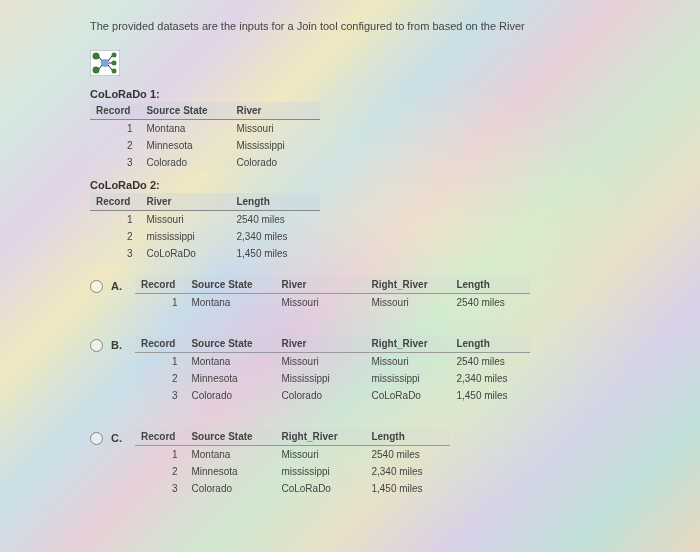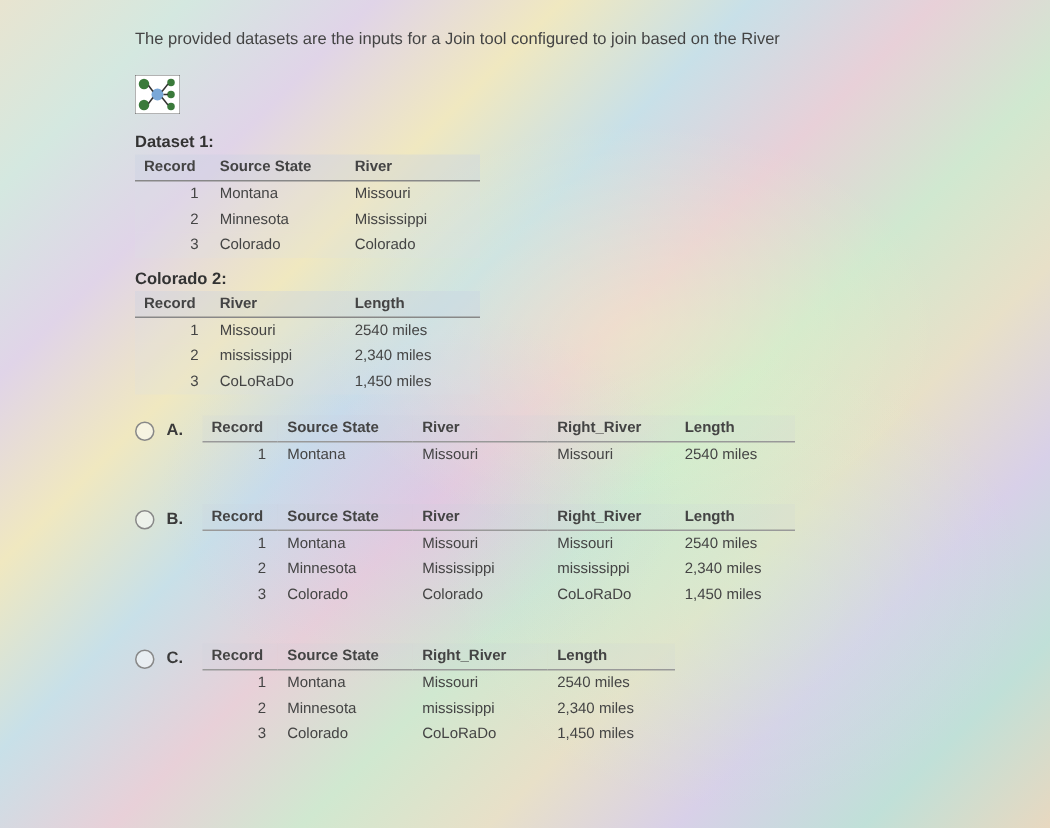--- a/index.html
+++ b/index.html
@@ -98,21 +98,21 @@
     width: 16px;
     flex-shrink: 0;
   }
   .option-table th { border-bottom: 1px solid #999; }
 </style>
 </head>
 <body>
 
 <div class="content">
   <div class="question-text">
-    <span>The provided datasets are the inputs for a Join tool configured to join based on the River</span><br>
+    <span>The provided datasets are the inputs for a Join tool configured to from based on the River</span><br>
   </div>
 
   <div class="icon-row">
     <span class="join-icon">
       <svg width="30" height="26" viewBox="0 0 30 26">
         <rect x="0" y="0" width="30" height="26" fill="#fff" stroke="#333" stroke-width="0.5"></rect>
         <circle cx="6" cy="6" r="3.5" fill="#3a7a3a"></circle>
         <circle cx="6" cy="20" r="3.5" fill="#3a7a3a"></circle>
         <circle cx="15" cy="13" r="4" fill="#7aa8d8"></circle>
         <circle cx="24" cy="5" r="2.5" fill="#3a7a3a"></circle>
@@ -120,21 +120,21 @@
         <circle cx="24" cy="21" r="2.5" fill="#3a7a3a"></circle>
         <line x1="9" y1="7" x2="12" y2="11" stroke="#333" stroke-width="1"></line>
         <line x1="9" y1="19" x2="12" y2="15" stroke="#333" stroke-width="1"></line>
         <line x1="18" y1="11" x2="22" y2="6" stroke="#333" stroke-width="1"></line>
         <line x1="19" y1="13" x2="22" y2="13" stroke="#333" stroke-width="1"></line>
         <line x1="18" y1="15" x2="22" y2="20" stroke="#333" stroke-width="1"></line>
       </svg>
     </span>
   </div>
 
-  <div class="dataset-label">Dataset 1:</div>
+  <div class="dataset-label">CoLoRaDo 1:</div>
   <table class="dataset-table">
     <tbody>
         <tr>
       <th class="rec-col">Record</th>
       <th class="col1">Source State</th>
       <th class="col2">River</th>
     </tr>
     <tr>
       <td class="rec-col">1</td>
       <td>Montana</td>
@@ -146,21 +146,21 @@
       <td>Mississippi</td>
     </tr>
     <tr>
       <td class="rec-col">3</td>
       <td>Colorado</td>
       <td>Colorado</td>
     </tr>
   </tbody>
     </table>
 
-  <div class="dataset-label">Colorado 2:</div>
+  <div class="dataset-label">CoLoRaDo 2:</div>
   <table class="dataset-table">
     <tbody>
         <tr>
       <th class="rec-col">Record</th>
       <th class="col1">River</th>
       <th class="col2">Length</th>
     </tr>
     <tr>
       <td class="rec-col">1</td>
       <td>Missouri</td>

